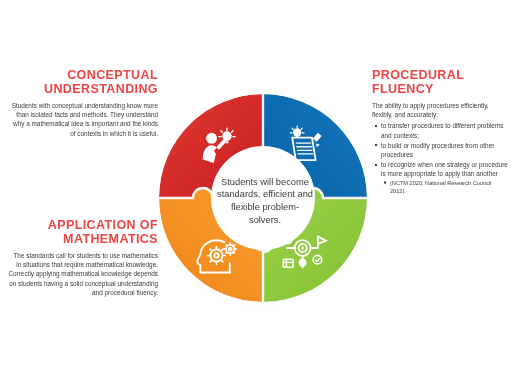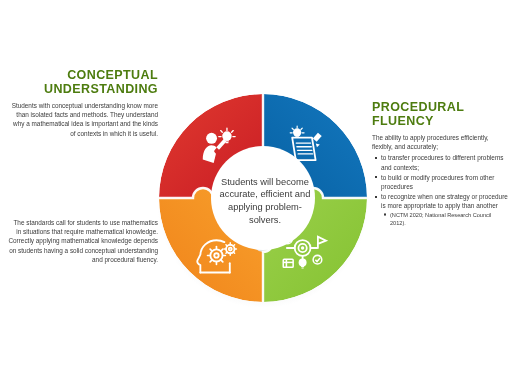--- a/index.html
+++ b/index.html
@@ -19,40 +19,40 @@
     position: absolute;
     inset: 0;
     background: #ffffff;
   }
 
   
   .block { position: absolute; }
 
   .block h2 {
     margin: 0 0 5px 0;
-    color: #4d7c0f;
+    color: #ef4444;
     font-size: 12.5px;
     line-height: 14px;
     font-weight: bold;
     letter-spacing: 0.4px;
     text-transform: uppercase;
   }
   .block .body {
     color: #3b3b3b;
     font-size: 6.4px;
     line-height: 9.2px;
   }
   .block .body p { margin: 0; }
 
   .left  { text-align: right; }
   .right { text-align: left; }
 
   #block-conceptual   { left: 10px;  top: 68px;  width: 148px; }
   #block-application  { left: 8px;   top: 218px; width: 150px; }
-  #block-procedural   { left: 372px; top: 68px;  width: 136px; margin-top: 32px; }
+  #block-procedural   { left: 372px; top: 68px;  width: 136px; }
   #block-reasoning    { left: 372px; top: 216px; width: 136px; }
 
   
   ul.bullets {
     margin: 2px 0 0 0;
     padding-left: 9px;
     list-style: none;
   }
   ul.bullets > li {
     position: relative;
@@ -119,20 +119,21 @@
 <div class="canvas">
 
   <div class="block left" id="block-conceptual">
     <h2>CONCEPTUAL UNDERSTANDING</h2>
     <div class="body">
       <p>Students with conceptual understanding know more than isolated facts and methods. They understand why a mathematical idea is important and the kinds of contexts in which it is useful.</p>
     </div>
   </div>
 
   <div class="block left" id="block-application">
+    <h2>APPLICATION OF MATHEMATICS</h2>
     <div class="body">
       <p>The standards call for students to use mathematics in situations that require mathematical knowledge. Correctly applying mathematical knowledge depends on students having a solid conceptual understanding and procedural fluency.</p>
     </div>
   </div>
 
   <div class="block right" id="block-procedural">
     <h2>PROCEDURAL FLUENCY</h2>
     <div class="body">
       <p>The ability to apply procedures efficiently, flexibly, and accurately;</p>
       <ul class="bullets">
@@ -332,16 +333,16 @@
           <path d="M2.5,36 H13.5"></path>
           <path d="M6,32.5 V41.5"></path>
         </g>
       </g>
 
       <circle cx="106" cy="126" r="52" fill="#ffffff"></circle>
     </svg>
   </div>
 
   <div class="center-label">
-    <span>Students will become accurate, efficient  and applying problem-solvers.</span>
+    <span>Students will become standards, efficient  and flexible problem-solvers.</span>
   </div>
 
 </div>
 
 </body></html>

